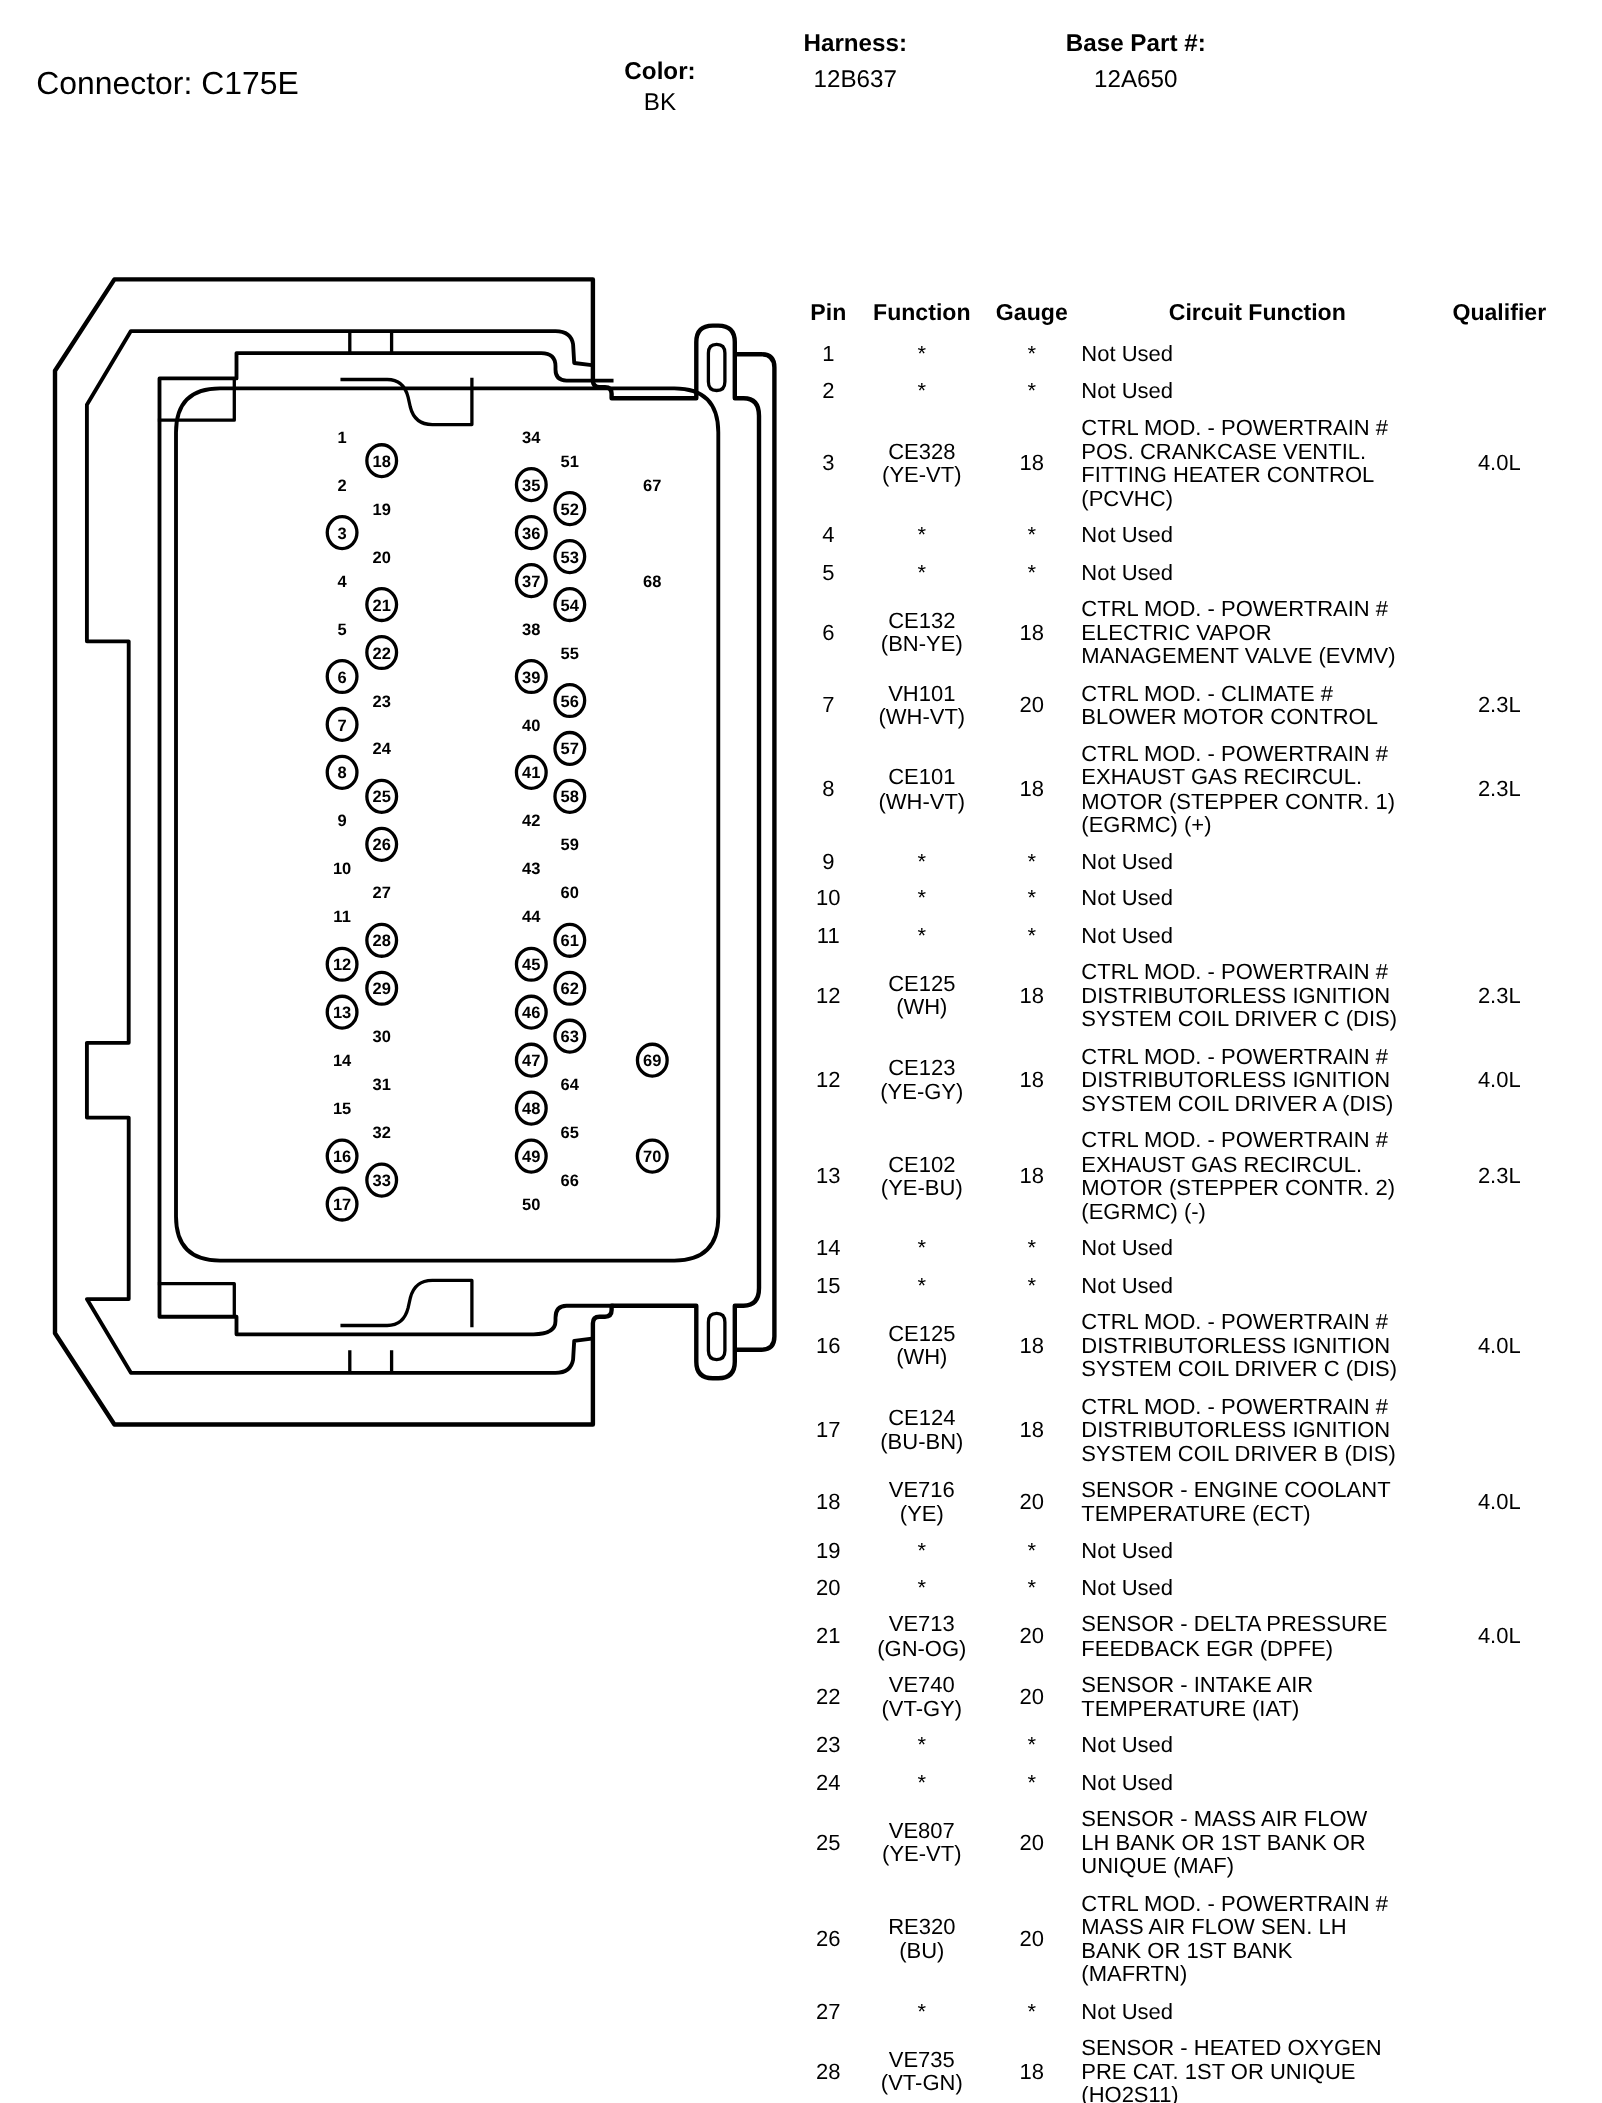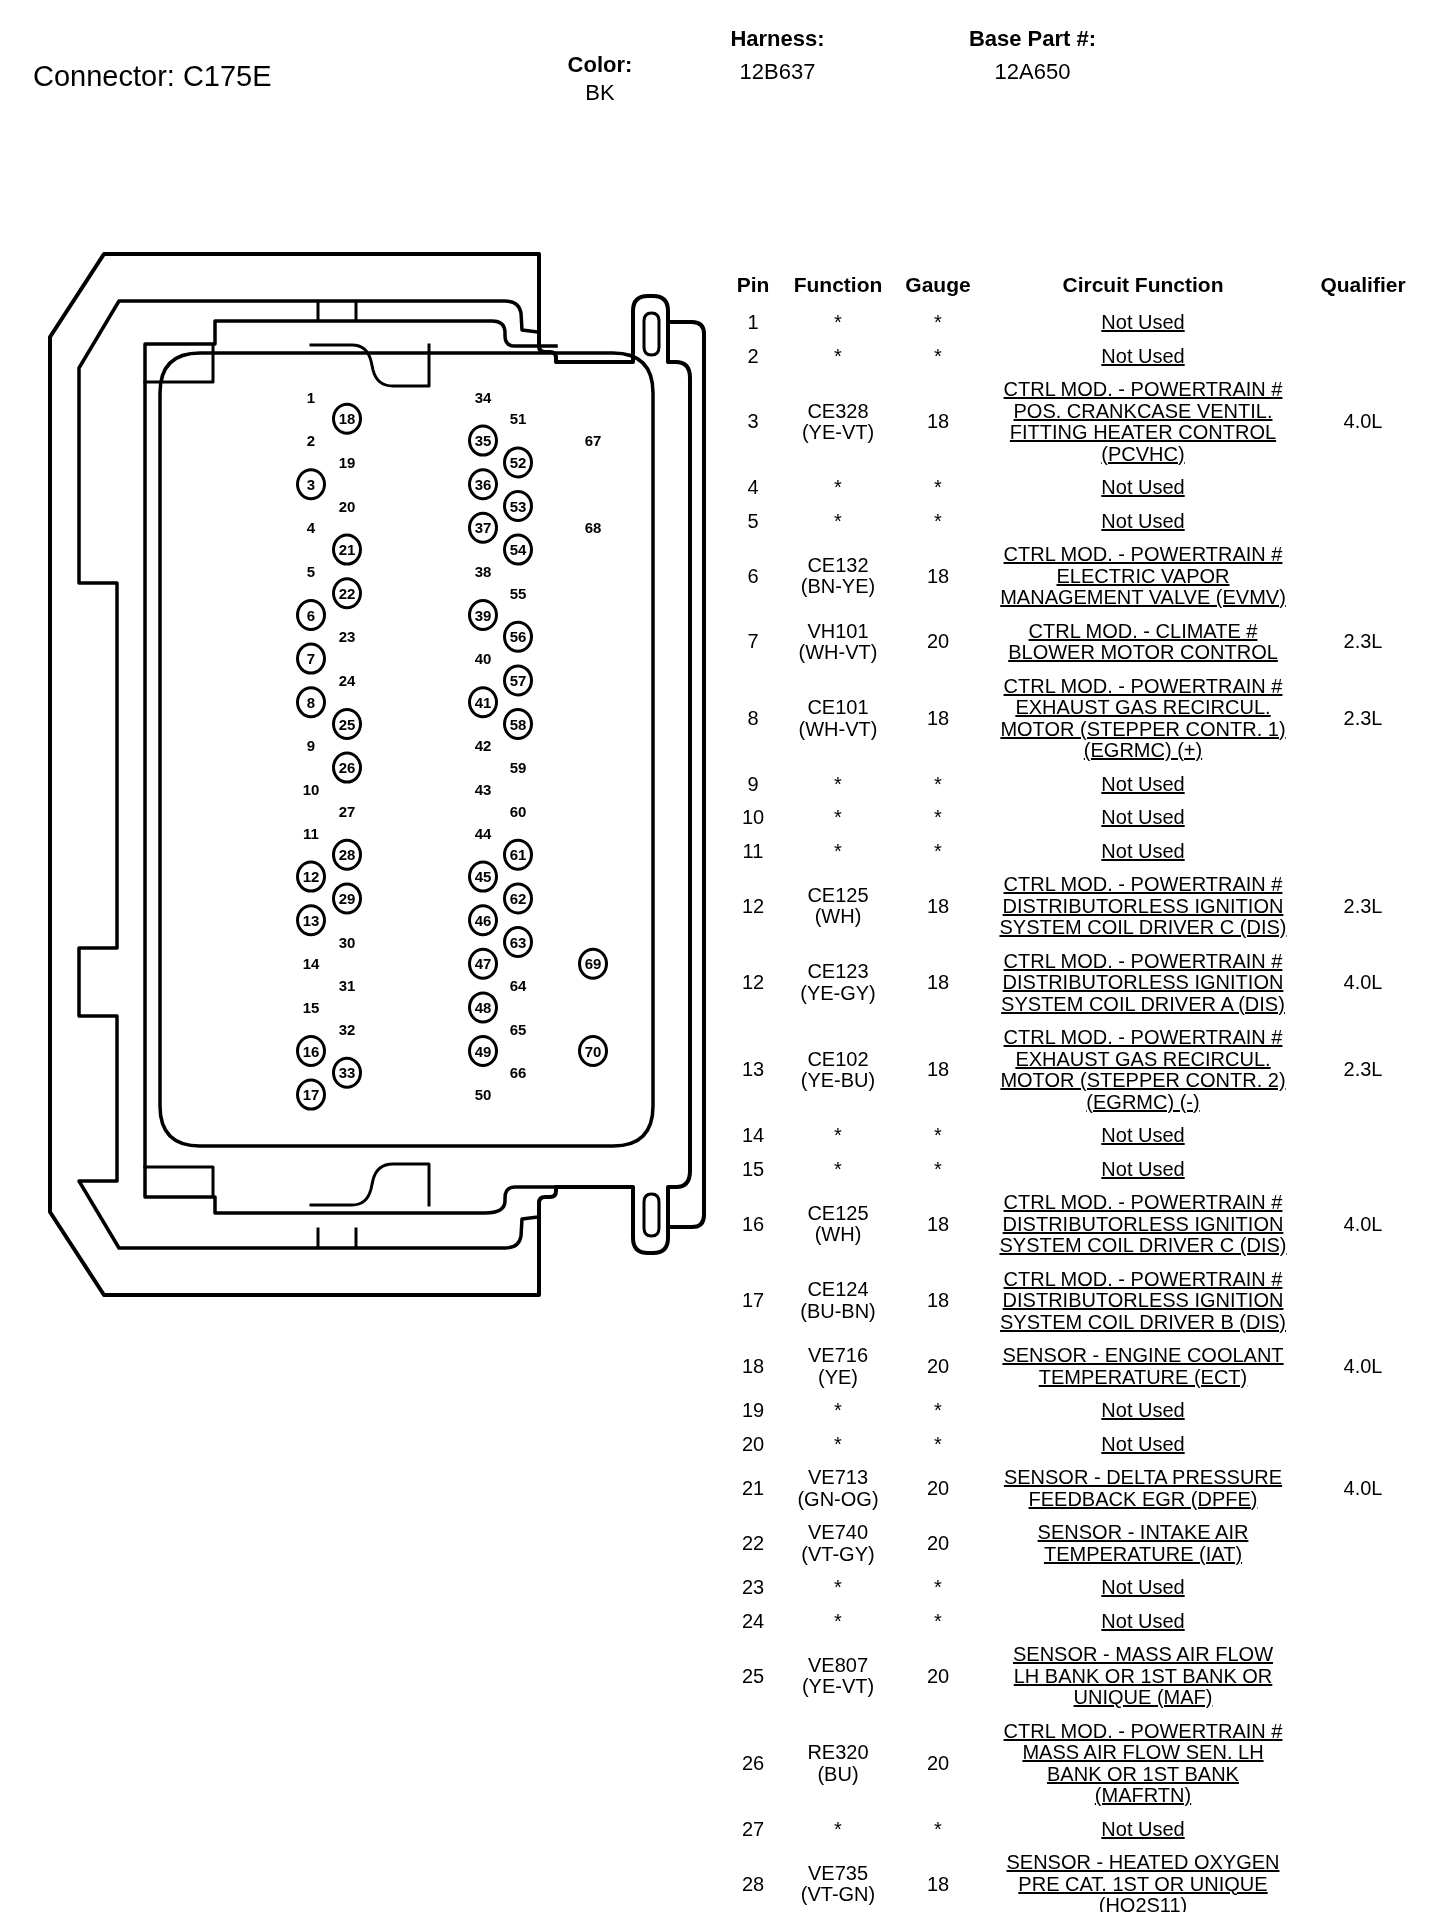--- a/index.html
+++ b/index.html
@@ -23,21 +23,21 @@
   #connector-svg { position:absolute; left:20px; top:185px; }
   .outline { fill:none; stroke:#000; stroke-linejoin:round; stroke-linecap:square; }
   .w4 { stroke-width:4px; } .w35 { stroke-width:3.5px; } .w3 { stroke-width:3px; }
   .pin-num { font-family:"Liberation Sans", sans-serif; font-size:15px; font-weight:bold; }
 
   
   #pinout-table { position:absolute; left:723px; top:228px; width:700px; border-collapse:collapse; font-size:20px;margin-top:44px; }
   #pinout-table th { font-size:21px; font-weight:bold; text-align:center; padding:2px 0 10px 0; line-height:22px; }
   #pinout-table td { vertical-align:middle; padding:6px 0; line-height:21.5px; }
   td.c-pin, td.c-circuit, td.c-gauge { text-align:center; }
-  td.c-function { text-align:center; padding-left:6px;text-decoration:underline; }
+  td.c-function { text-align:left; padding-left:6px; }
   td.c-qualifier { text-align:center; padding-left:7px; }
 </style>
 </head>
 <body>
 
 <div class="page">
 
   <div class="connector-title">Connector: C175E</div>
 
 

